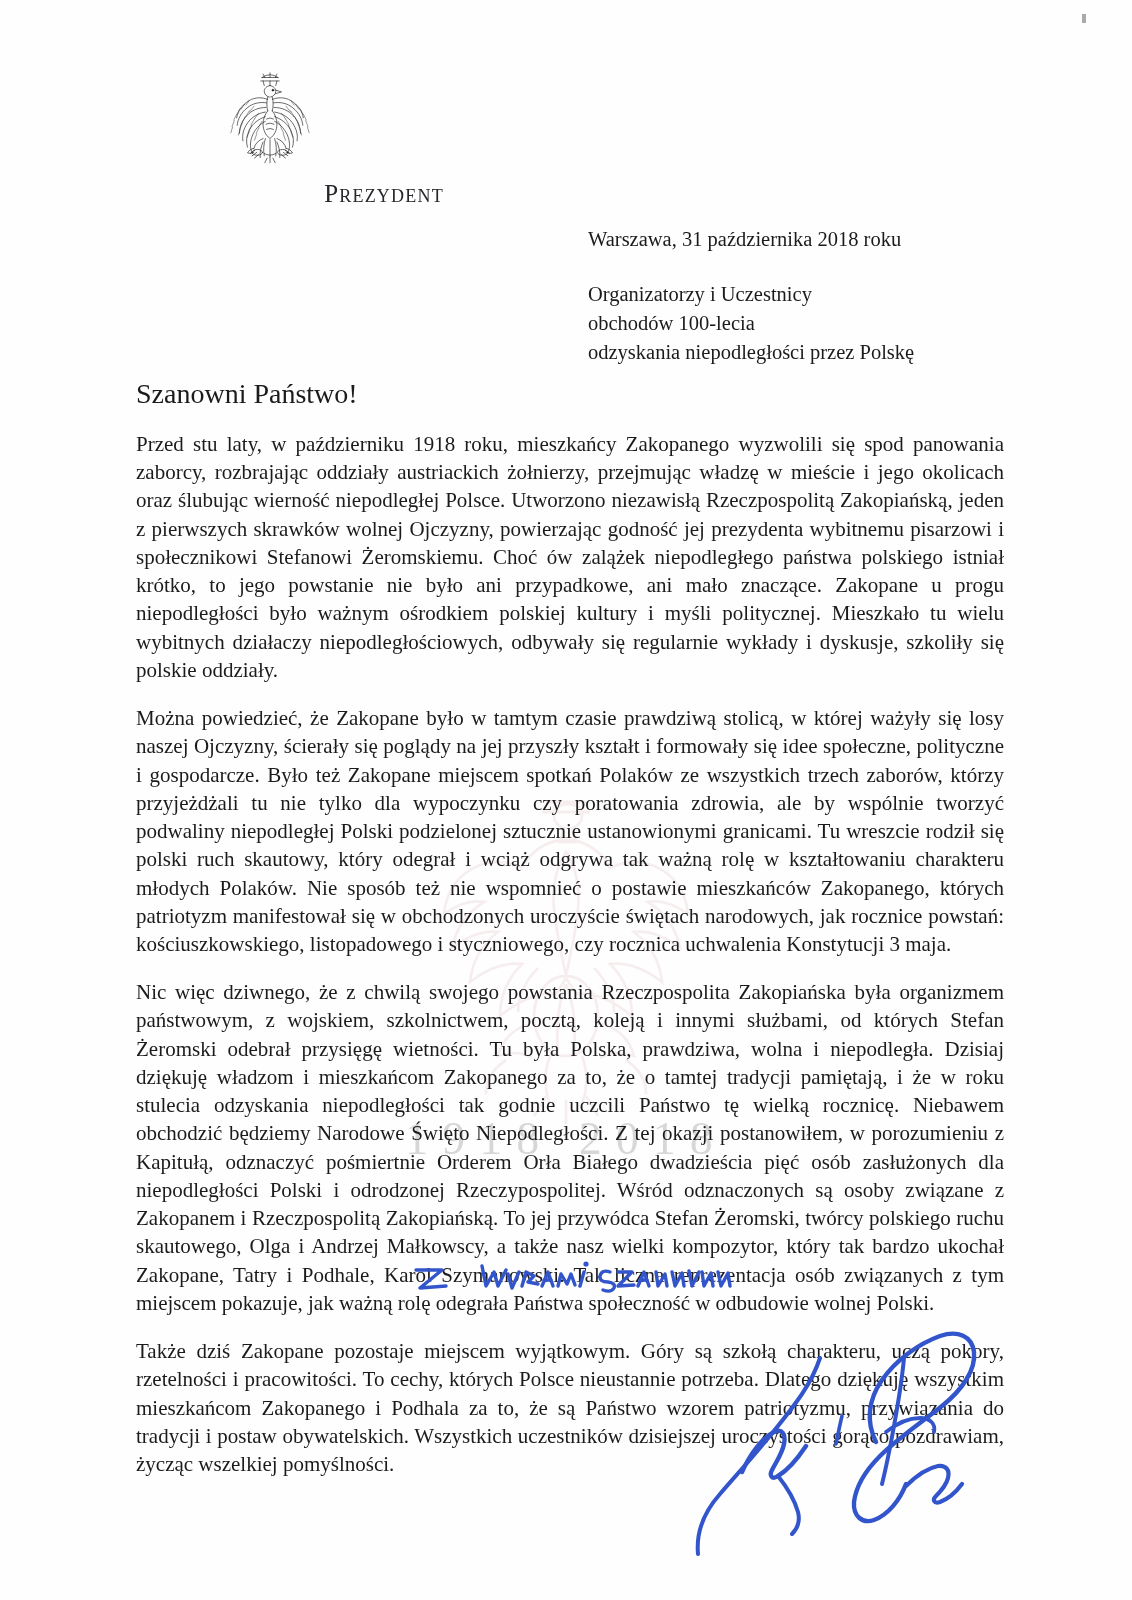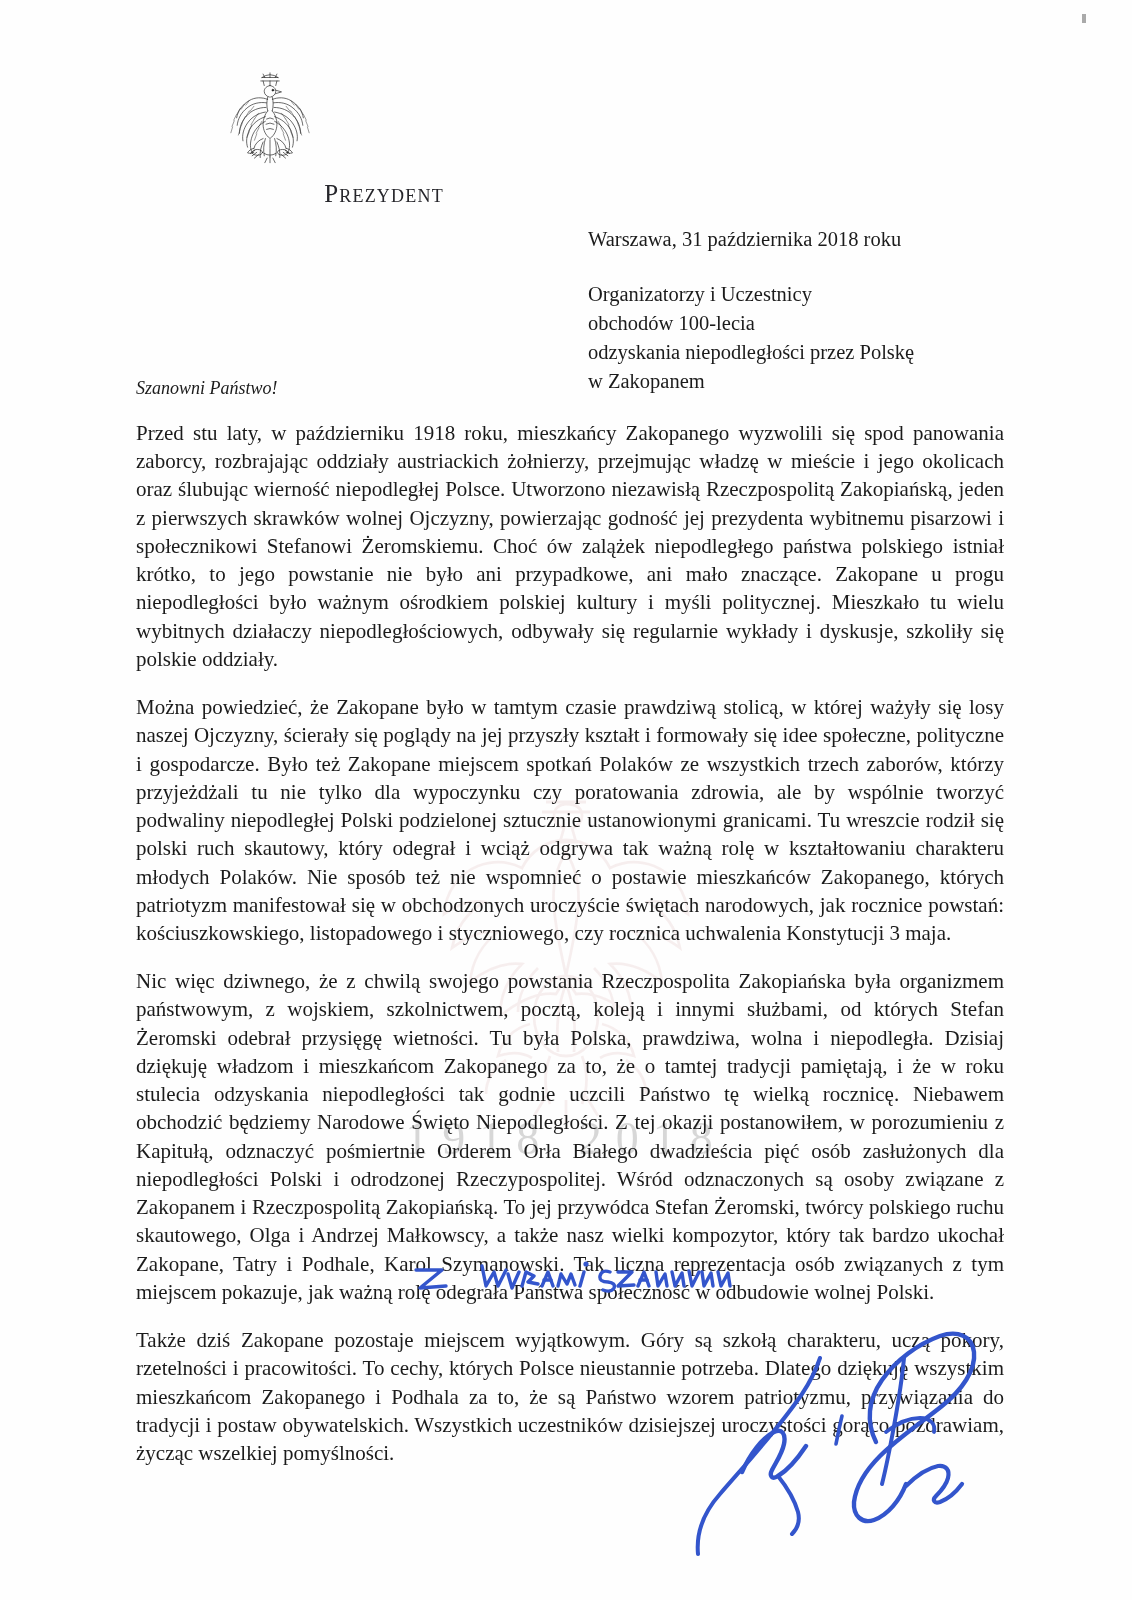--- a/index.html
+++ b/index.html
@@ -116,23 +116,22 @@
 
   
   .body-area {
     position: absolute;
     left: 136px;
     top: 378px;
     width: 868px;
     z-index: 2;
   }
   .salutation {
-    font-size: 18px;
+    font-size: 28px;
     margin-bottom: 11px;
-    font-style: italic;
   }
   .para {
     font-size: 21px;
     line-height: 1.345;
     text-align: justify;
     text-justify: inter-word;
     margin-bottom: 12px;
     hyphens: none;
     margin-top: 20px;
   }
@@ -249,21 +248,20 @@
   <div class="letterhead">
     <div class="lh-line lh-1">Prezydent</div>
   </div>
 
   <div class="date-line">Warszawa, 31 października 2018 roku</div>
 
   <div class="addressee">
     <div>Organizatorzy i Uczestnicy</div>
     <div>obchodów 100-lecia</div>
     <div>odzyskania niepodległości przez Polskę</div>
-    <div>w Zakopanem</div>
   </div>
 
   <div class="body-area">
     <div class="salutation">Szanowni Państwo!</div>
     <p class="para">Przed stu laty, w październiku 1918 roku, mieszkańcy Zakopanego wyzwolili się spod panowania zaborcy, rozbrajając oddziały austriackich żołnierzy, przejmując władzę w mieście i jego okolicach oraz ślubując wierność niepodległej Polsce. Utworzono niezawisłą Rzeczpospolitą Zakopiańską, jeden z pierwszych skrawków wolnej Ojczyzny, powierzając godność jej prezydenta wybitnemu pisarzowi i społecznikowi Stefanowi Żeromskiemu. Choć ów zalążek niepodległego państwa polskiego istniał krótko, to jego powstanie nie było ani przypadkowe, ani mało znaczące. Zakopane u progu niepodległości było ważnym ośrodkiem polskiej kultury i myśli politycznej. Mieszkało tu wielu wybitnych działaczy niepodległościowych, odbywały się regularnie wykłady i dyskusje, szkoliły się polskie oddziały.</p>
     <p class="para">Można powiedzieć, że Zakopane było w tamtym czasie prawdziwą stolicą, w której ważyły się losy naszej Ojczyzny, ścierały się poglądy na jej przyszły kształt i formowały się idee społeczne, polityczne i gospodarcze. Było też Zakopane miejscem spotkań Polaków ze wszystkich trzech zaborów, którzy przyjeżdżali tu nie tylko dla wypoczynku czy poratowania zdrowia, ale by wspólnie tworzyć podwaliny niepodległej Polski podzielonej sztucznie ustanowionymi granicami. Tu wreszcie rodził się polski ruch skautowy, który odegrał i wciąż odgrywa tak ważną rolę w kształtowaniu charakteru młodych Polaków. Nie sposób też nie wspomnieć o postawie mieszkańców Zakopanego, których patriotyzm manifestował się w obchodzonych uroczyście świętach narodowych, jak rocznice powstań: kościuszkowskiego, listopadowego i styczniowego, czy rocznica uchwalenia Konstytucji 3 maja.</p>
     <p class="para">Nic więc dziwnego, że z chwilą swojego powstania Rzeczpospolita Zakopiańska była organizmem państwowym, z wojskiem, szkolnictwem, pocztą, koleją i innymi służbami, od których Stefan Żeromski odebrał przysięgę wietności. Tu była Polska, prawdziwa, wolna i niepodległa. Dzisiaj dziękuję władzom i mieszkańcom Zakopanego za to, że o tamtej tradycji pamiętają, i że w roku stulecia odzyskania niepodległości tak godnie uczcili Państwo tę wielką rocznicę. Niebawem obchodzić będziemy Narodowe Święto Niepodległości. Z tej okazji postanowiłem, w porozumieniu z Kapitułą, odznaczyć pośmiertnie Orderem Orła Białego dwadzieścia pięć osób zasłużonych dla niepodległości Polski i odrodzonej Rzeczypospolitej. Wśród odznaczonych są osoby związane z Zakopanem i Rzeczpospolitą Zakopiańską. To jej przywódca Stefan Żeromski, twórcy polskiego ruchu skautowego, Olga i Andrzej Małkowscy, a także nasz wielki kompozytor, który tak bardzo ukochał Zakopane, Tatry i Podhale, Karol Szymanowski. Tak liczna reprezentacja osób związanych z tym miejscem pokazuje, jak ważną rolę odegrała Państwa społeczność w odbudowie wolnej Polski.</p>
     <p class="para">Także dziś Zakopane pozostaje miejscem wyjątkowym. Góry są szkołą charakteru, uczą pokory, rzetelności i pracowitości. To cechy, których Polsce nieustannie potrzeba. Dlatego dziękuję wszystkim mieszkańcom Zakopanego i Podhala za to, że są Państwo wzorem patriotyzmu, przywiązania do tradycji i postaw obywatelskich. Wszystkich uczestników dzisiejszej uroczystości gorąco pozdrawiam, życząc wszelkiej pomyślności.</p>
   </div>
 

